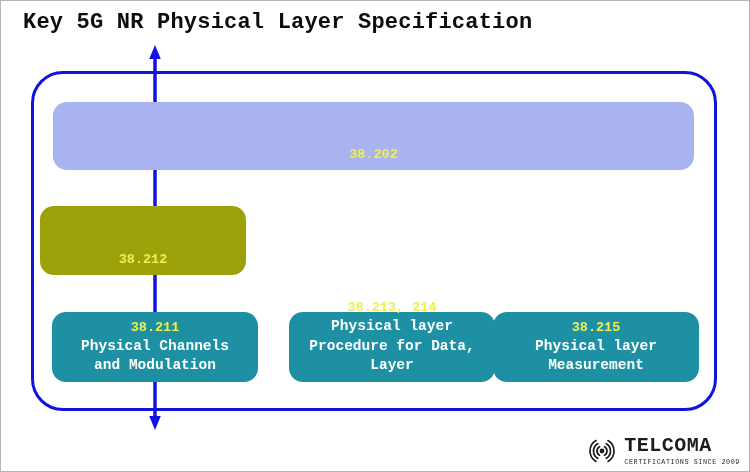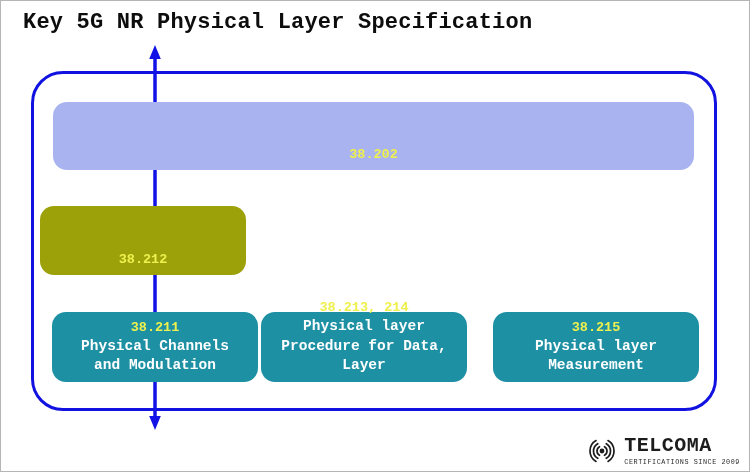--- a/index.html
+++ b/index.html
@@ -71,21 +71,21 @@
     left: 39px; top: 205px;
     width: 206px; height: 69px;
     background: #9ca10a;
   }
   .box-teal {
     top: 311px;
     width: 206px; height: 70px;
     background: #1d90a4;
   }
   .box-t0 { left: 51px; }
-  .box-t1 { left: 260px; }
+  .box-t1 { left: 288px; }
   .box-t2 { left: 492px; }
   .logo {
     position: absolute;
     right: 9px;
     bottom: 5px;
     display: flex;
     align-items: flex-end;
     gap: 3px;
     color: #1c1c1c;
   }

